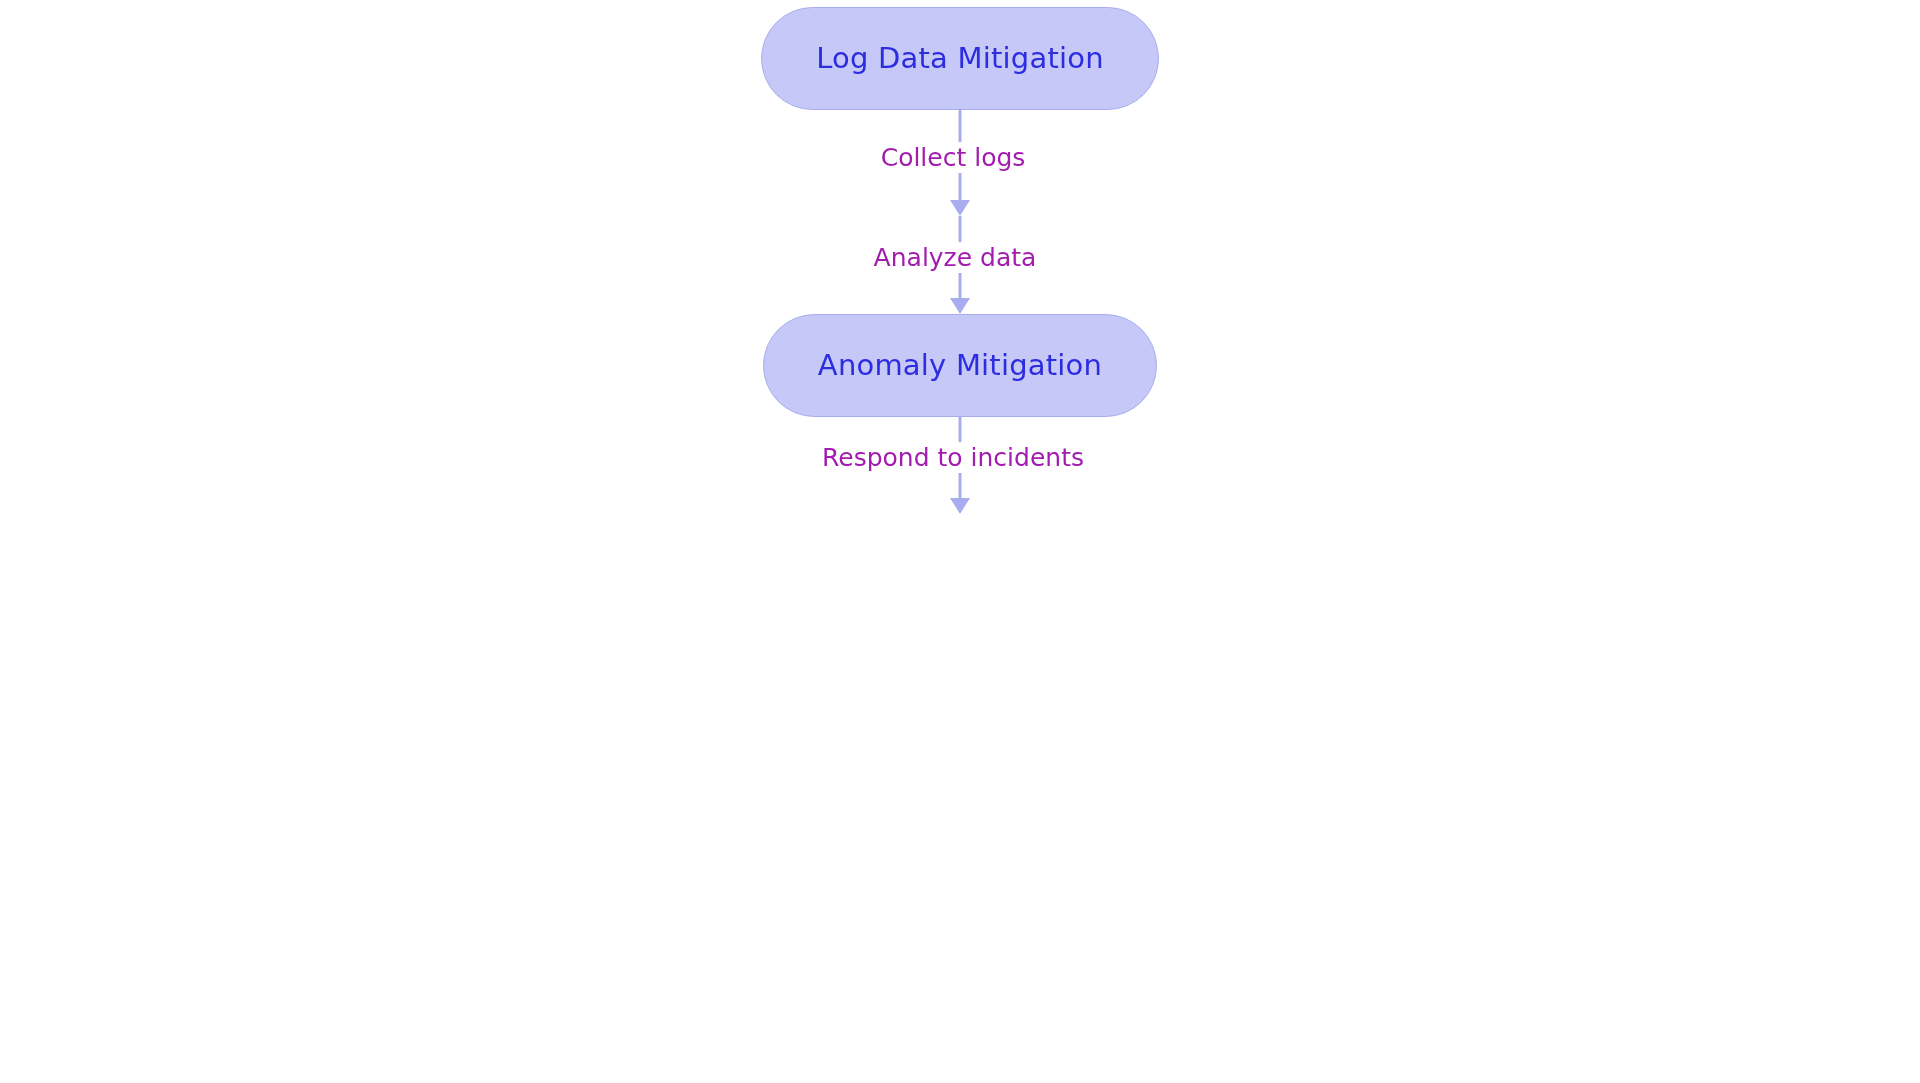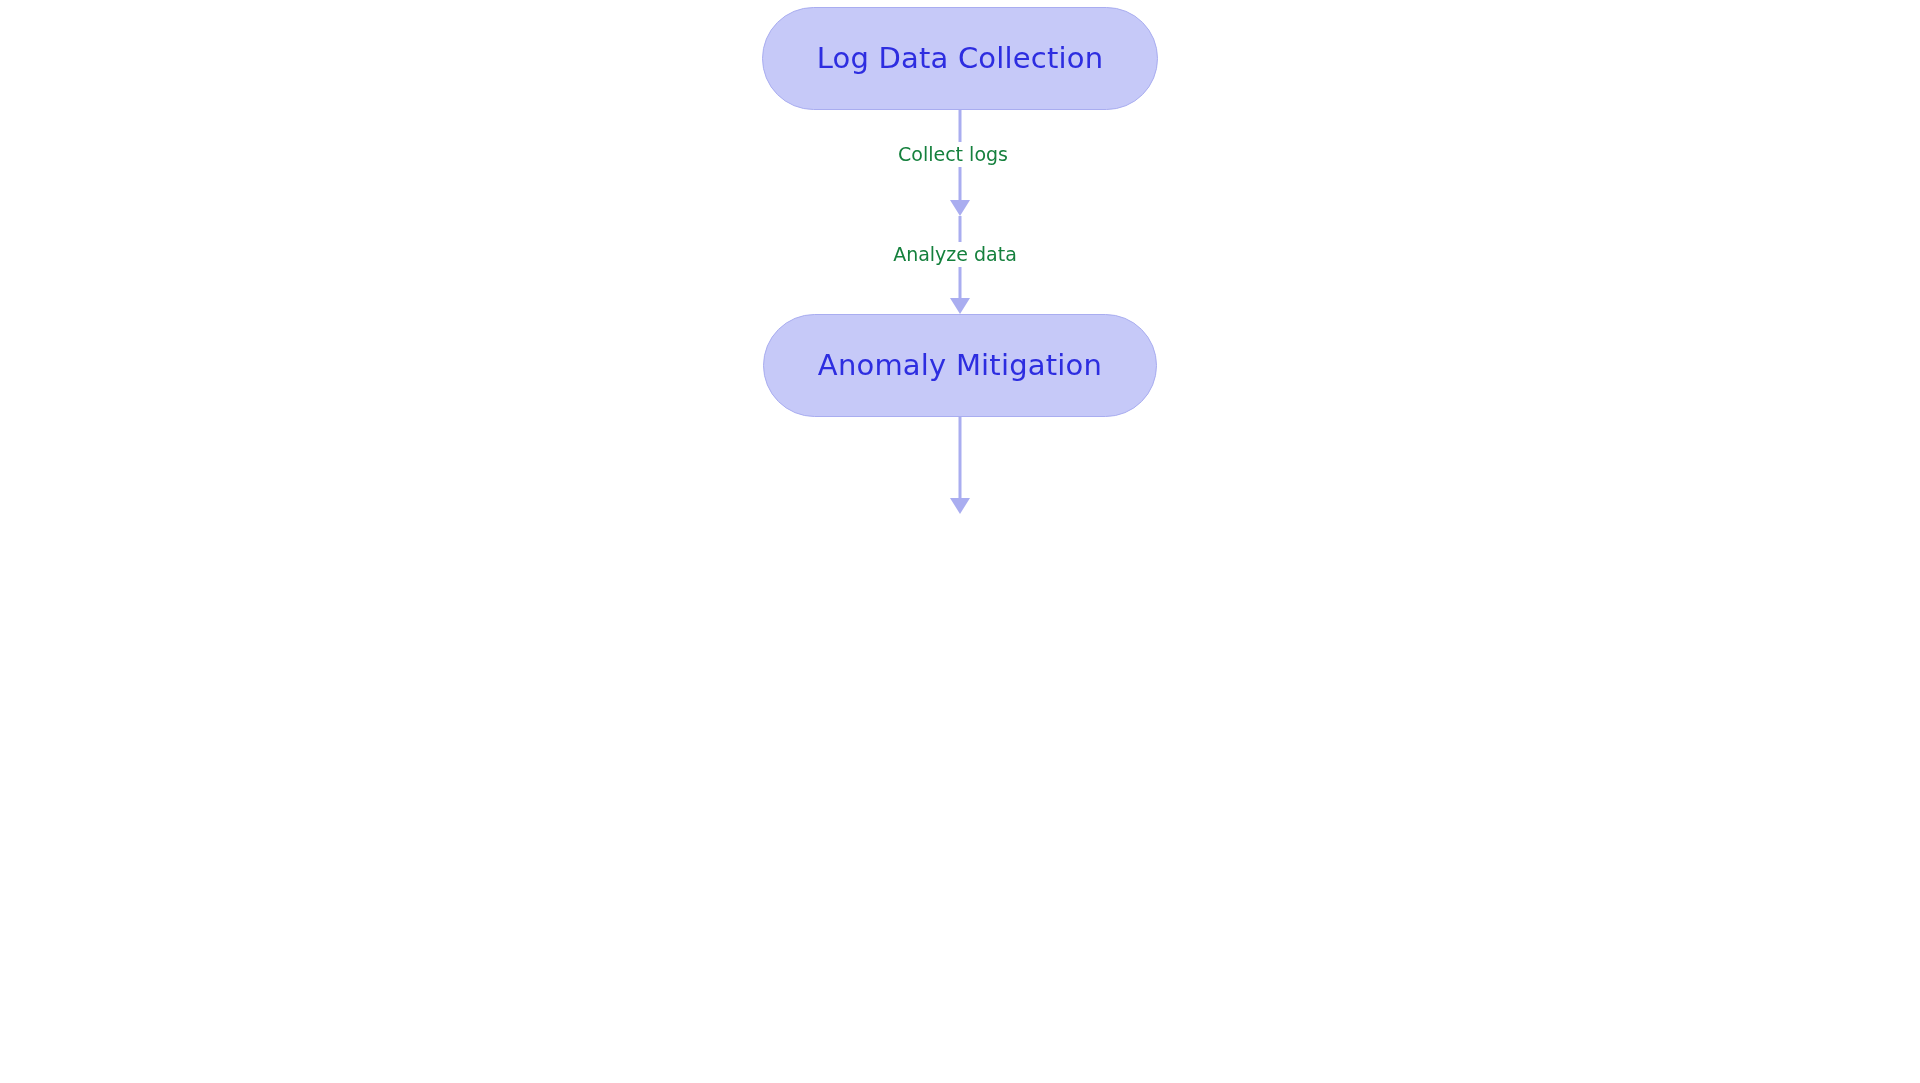--- a/index.html
+++ b/index.html
@@ -87,22 +87,22 @@
     width: 0;
     height: 0;
     border-left: 10.5px solid transparent;
     border-right: 10.5px solid transparent;
     border-top: 16px solid #a9adf0;
   }
   .edge-label {
     position: absolute;
     left: 50%;
     transform: translateX(-50%);
-    color: #15803d;
-    font-size: 19px;
+    color: #a21caf;
+    font-size: 25px;
     line-height: 1;
     background: #ffffff;
     padding: 3px 6px;
     white-space: nowrap;
     z-index: 3;
   }
 
   
   .gap-1 { height: 106px; }
   .gap-1 .edge-line  { height: 90px; }
@@ -124,21 +124,21 @@
 </style>
 </head>
 <body>
 
 <div id="flowchart-root">
   <div class="flow-column">
 
     <div class="spacer-top"></div>
 
     <div class="node">
-      <span class="node-label">Log Data Collection</span>
+      <span class="node-label">Log Data Mitigation</span>
     </div>
 
     <div class="edge gap-1">
       <div class="edge-inner">
         <div class="edge-line"></div>
         <div class="edge-arrow"></div>
         <div class="edge-label">Collect logs</div>
       </div>
     </div>
 
@@ -154,18 +154,19 @@
     <div class="node">
       <span class="node-label">Anomaly Mitigation</span>
     </div>
 
 
 
     <div class="edge gap-4">
       <div class="edge-inner">
         <div class="edge-line"></div>
         <div class="edge-arrow"></div>
+        <div class="edge-label">Respond to incidents</div>
       </div>
     </div>
 
 
   </div>
 </div>
 
 </body></html>

